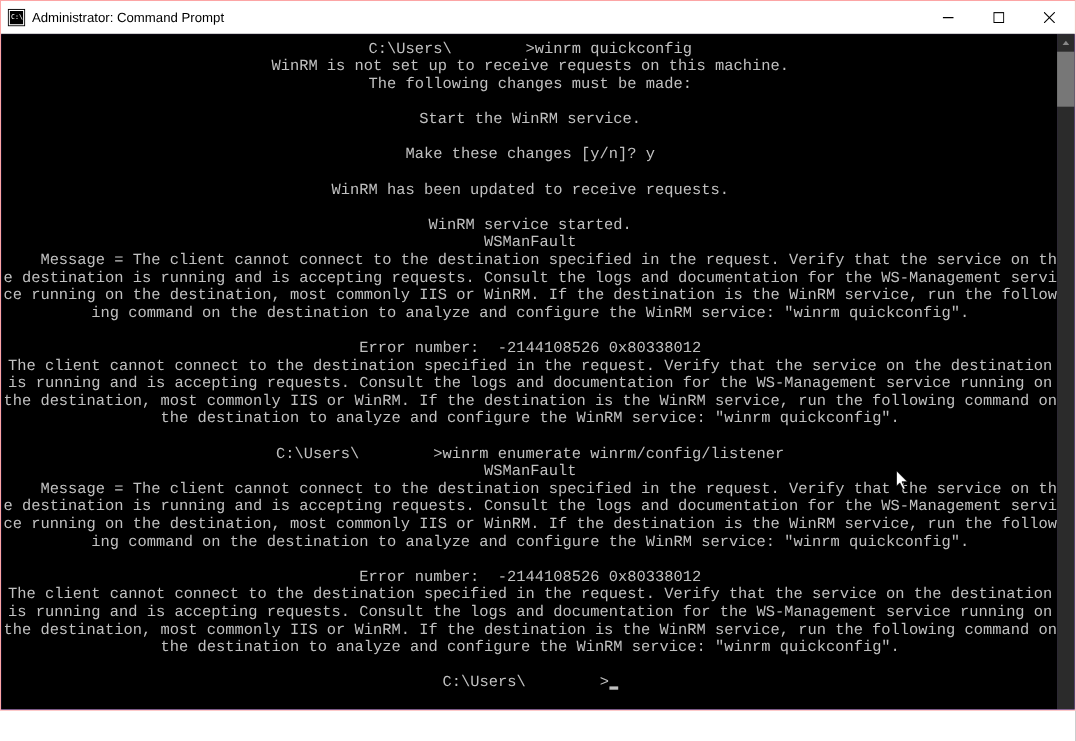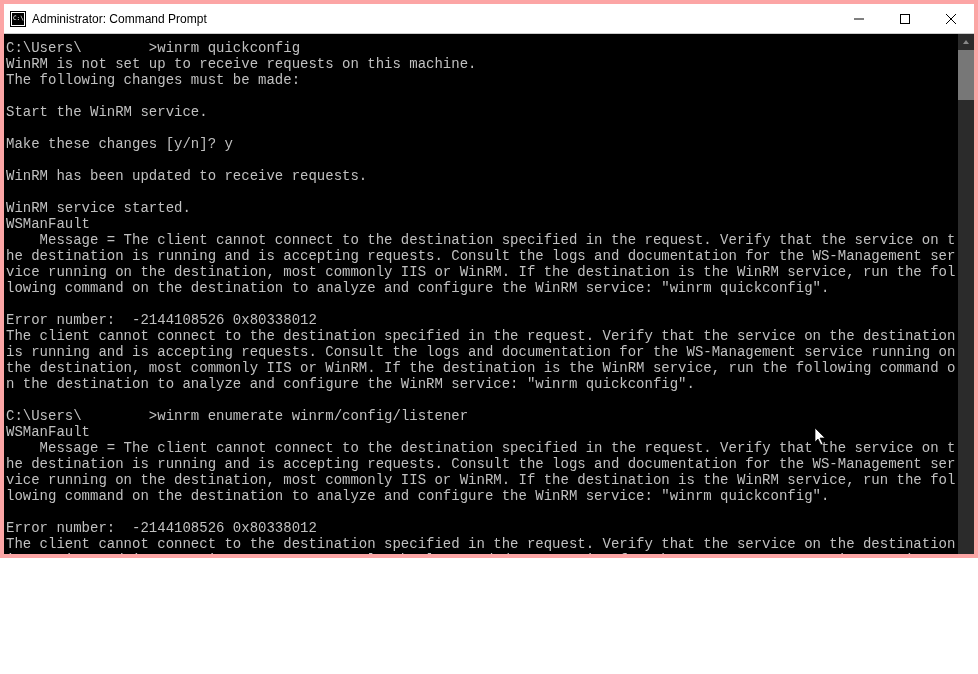--- a/index.html
+++ b/index.html
@@ -10,22 +10,22 @@
     body {
       font-family: "Segoe UI", Tahoma, sans-serif;
       background: #fff;
       width: 978px;
       height: 674px;
       overflow: hidden;
       position: relative;
     }
     .window {
       width: 978px;
-      height: 558px;
-      border: 4px solid #fca5a5;
+      height: 646px;
+      border: 1px solid #fca5a5;
       display: flex;
       flex-direction: column;
       background: #fff;
     }
     .titlebar {
       height: 30px;
       background: #fff;
       display: flex;
       align-items: center;
       padding-left: 6px;
@@ -60,20 +60,21 @@
       justify-content: center;
       cursor: pointer;
       font-size: 14px;
       color: #000;
     }
     .terminal-wrap {
       flex: 1;
       display: flex;
       background: #4c1d95;
       overflow: hidden;
+      text-align: center;
     }
     .terminal {
       flex: 1;
       background: #000;
       color: #c0c0c0;
       font-family: "Consolas", "Courier New", monospace;
       font-size: 14px;
       line-height: 16px;
       padding: 6px 0 0 2px;
       white-space: pre-wrap;

